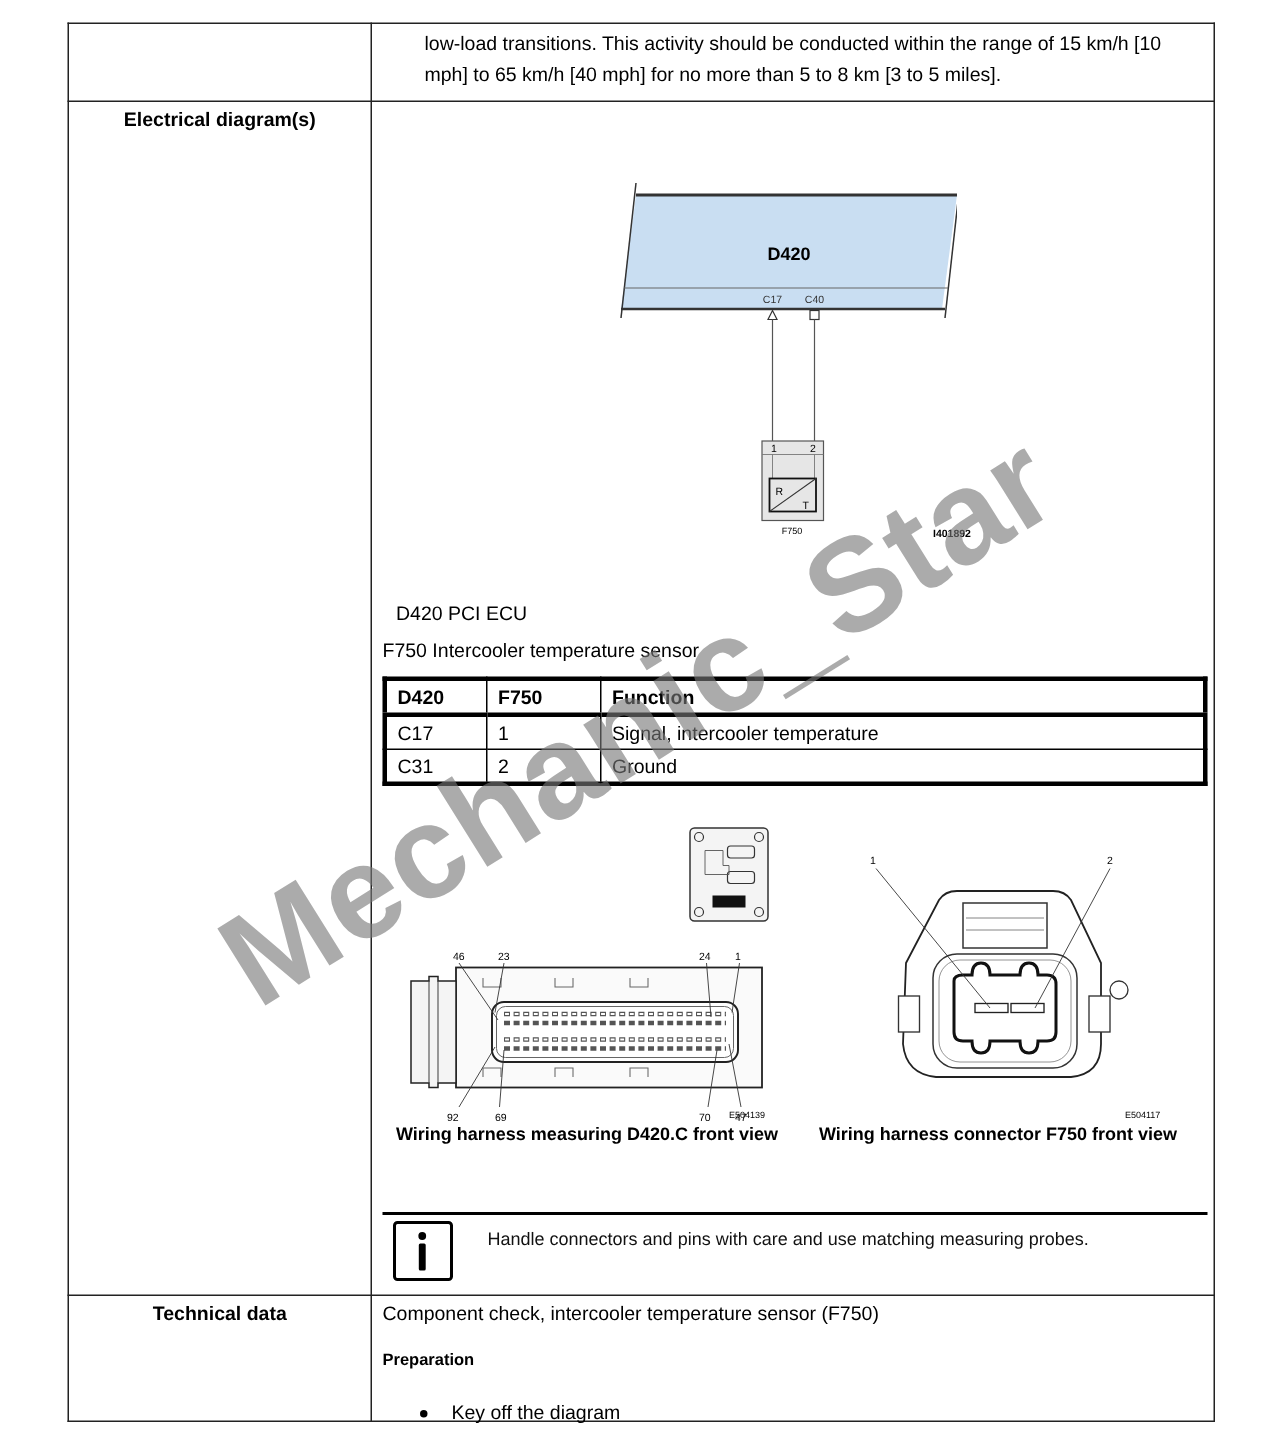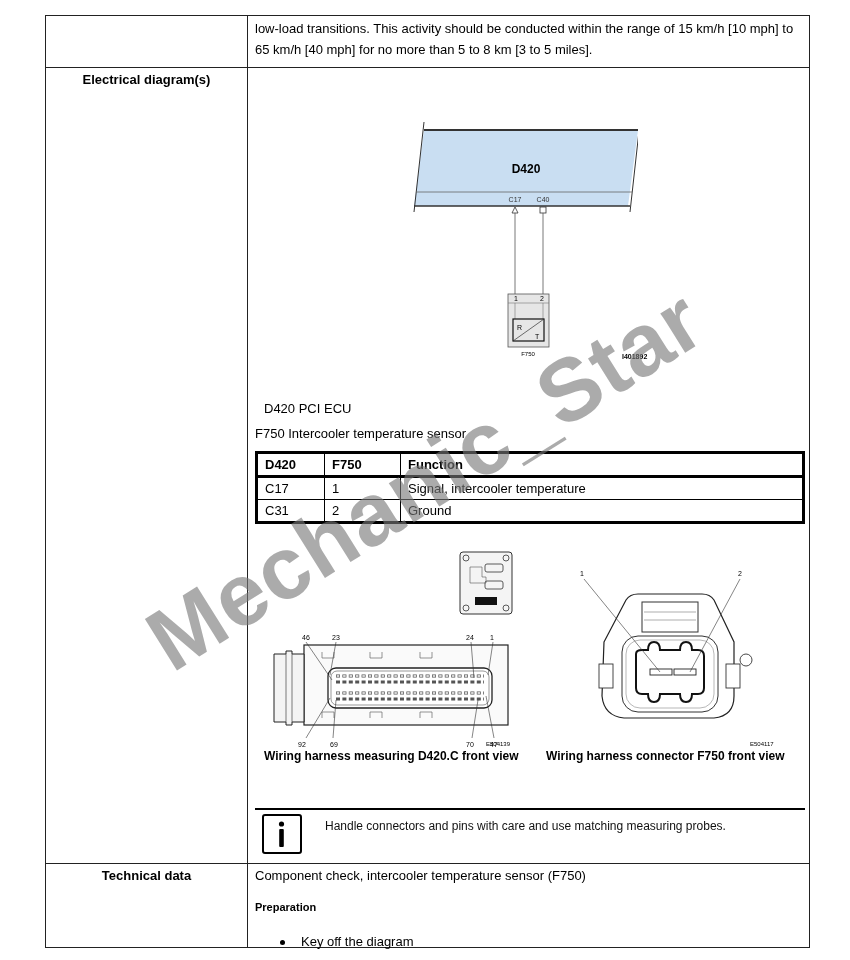--- a/index.html
+++ b/index.html
@@ -3,21 +3,21 @@
 <meta charset="utf-8">
 <style>
   html, body { margin:0; padding:0; background:#ffffff; }
   body { width:850px; height:960px; position:relative; overflow:hidden;
          font-family:"Liberation Sans", sans-serif; color:#000; }
   .doc { position:absolute; left:45px; top:15px; width:765px; }
   table.outer { border-collapse:collapse; width:765px; table-layout:fixed; }
   table.outer td { border:1px solid #222; vertical-align:top; padding:0; }
   td.lbl { width:201px; }
   .lbl-text { font-family:"Liberation Sans", sans-serif; font-weight:bold; font-size:13px; padding:4px 7px;text-align:center; }
-  .body-text { font-size:13px; line-height:21px; padding:2px 7px 4px 7px; }
+  .body-text { font-size:13px; line-height:21px; padding:2px 7px 4px 7px;margin-left:28px; }
   .row1 td { height:51px; }
   .row2 td { height:795px; position:relative; }
   .row3 td { height:83px;margin-top:18px; }
   .cell-inner { position:relative; width:100%; height:100%; }
   .abs { position:absolute; }
   .small { font-size:7px; font-family:"Liberation Sans", sans-serif; }
   .legend-line { font-size:13px; }
   table.pins { border-collapse:collapse; position:absolute; left:7px; top:383px; width:550px; border:3px solid #000; }
   table.pins td { border:1px solid #000; font-size:13px; padding:1px 7px; height:19px; vertical-align:middle; }
   table.pins tr.hdr td { font-weight:bold; border-bottom:3px solid #000; }

